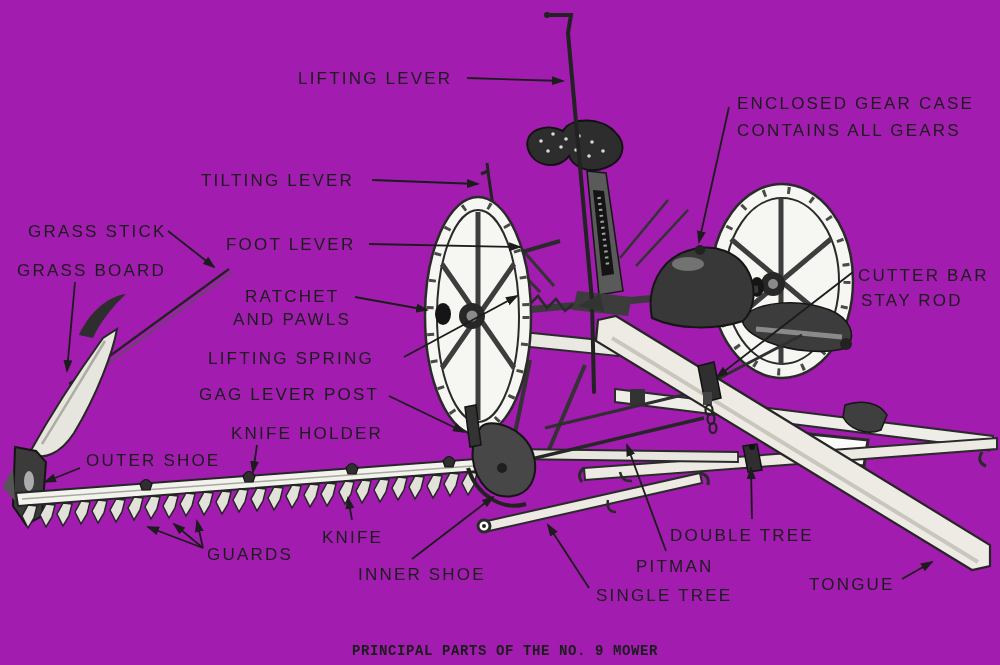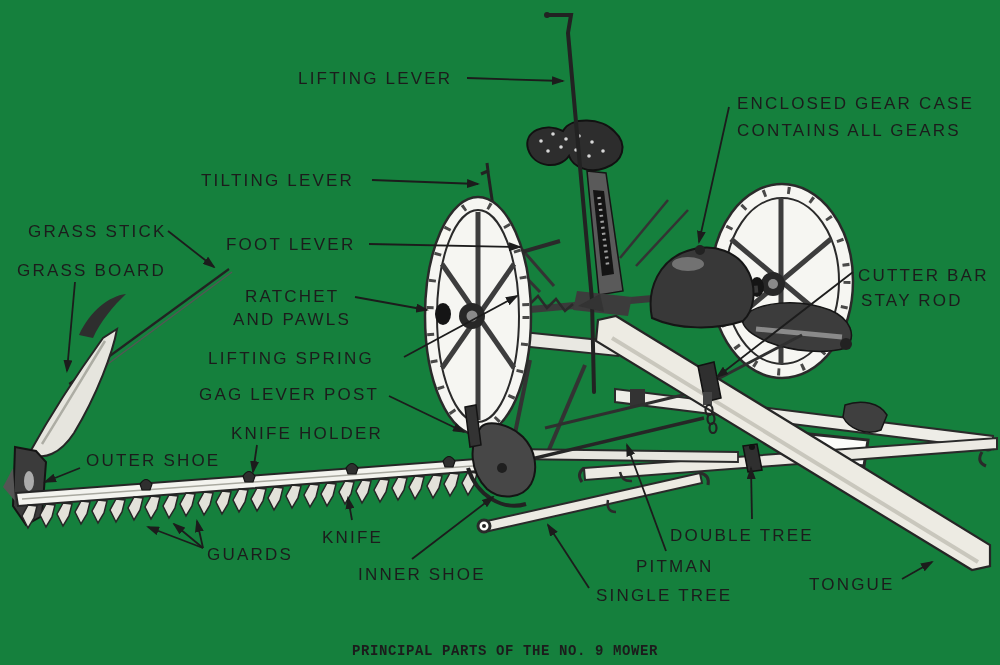--- a/index.html
+++ b/index.html
@@ -1,16 +1,16 @@
 <!DOCTYPE html>
 <html><head>
 <meta charset="utf-8">
 <style>
   html,body{margin:0;padding:0;background:#ffffff;}
-  .stage{position:relative;width:1000px;height:665px;background:#15803d;overflow:hidden;
+  .stage{position:relative;width:1000px;height:665px;background:#a21caf;overflow:hidden;
          font-family:"Liberation Sans", sans-serif;}
   svg{position:absolute;left:0;top:0;}
   text.lbl{font-family:"Liberation Sans", sans-serif;font-size:17px;letter-spacing:2.2px;
            fill:#1c1c1c;}
   text.cap{font-family:"Liberation Mono", monospace;font-size:14px;font-weight:bold;
            letter-spacing:.6px;fill:#1c1c1c;}
   .leader{stroke:#1c1c1c;stroke-width:1.8;}
 </style>
 </head>
 <body>

